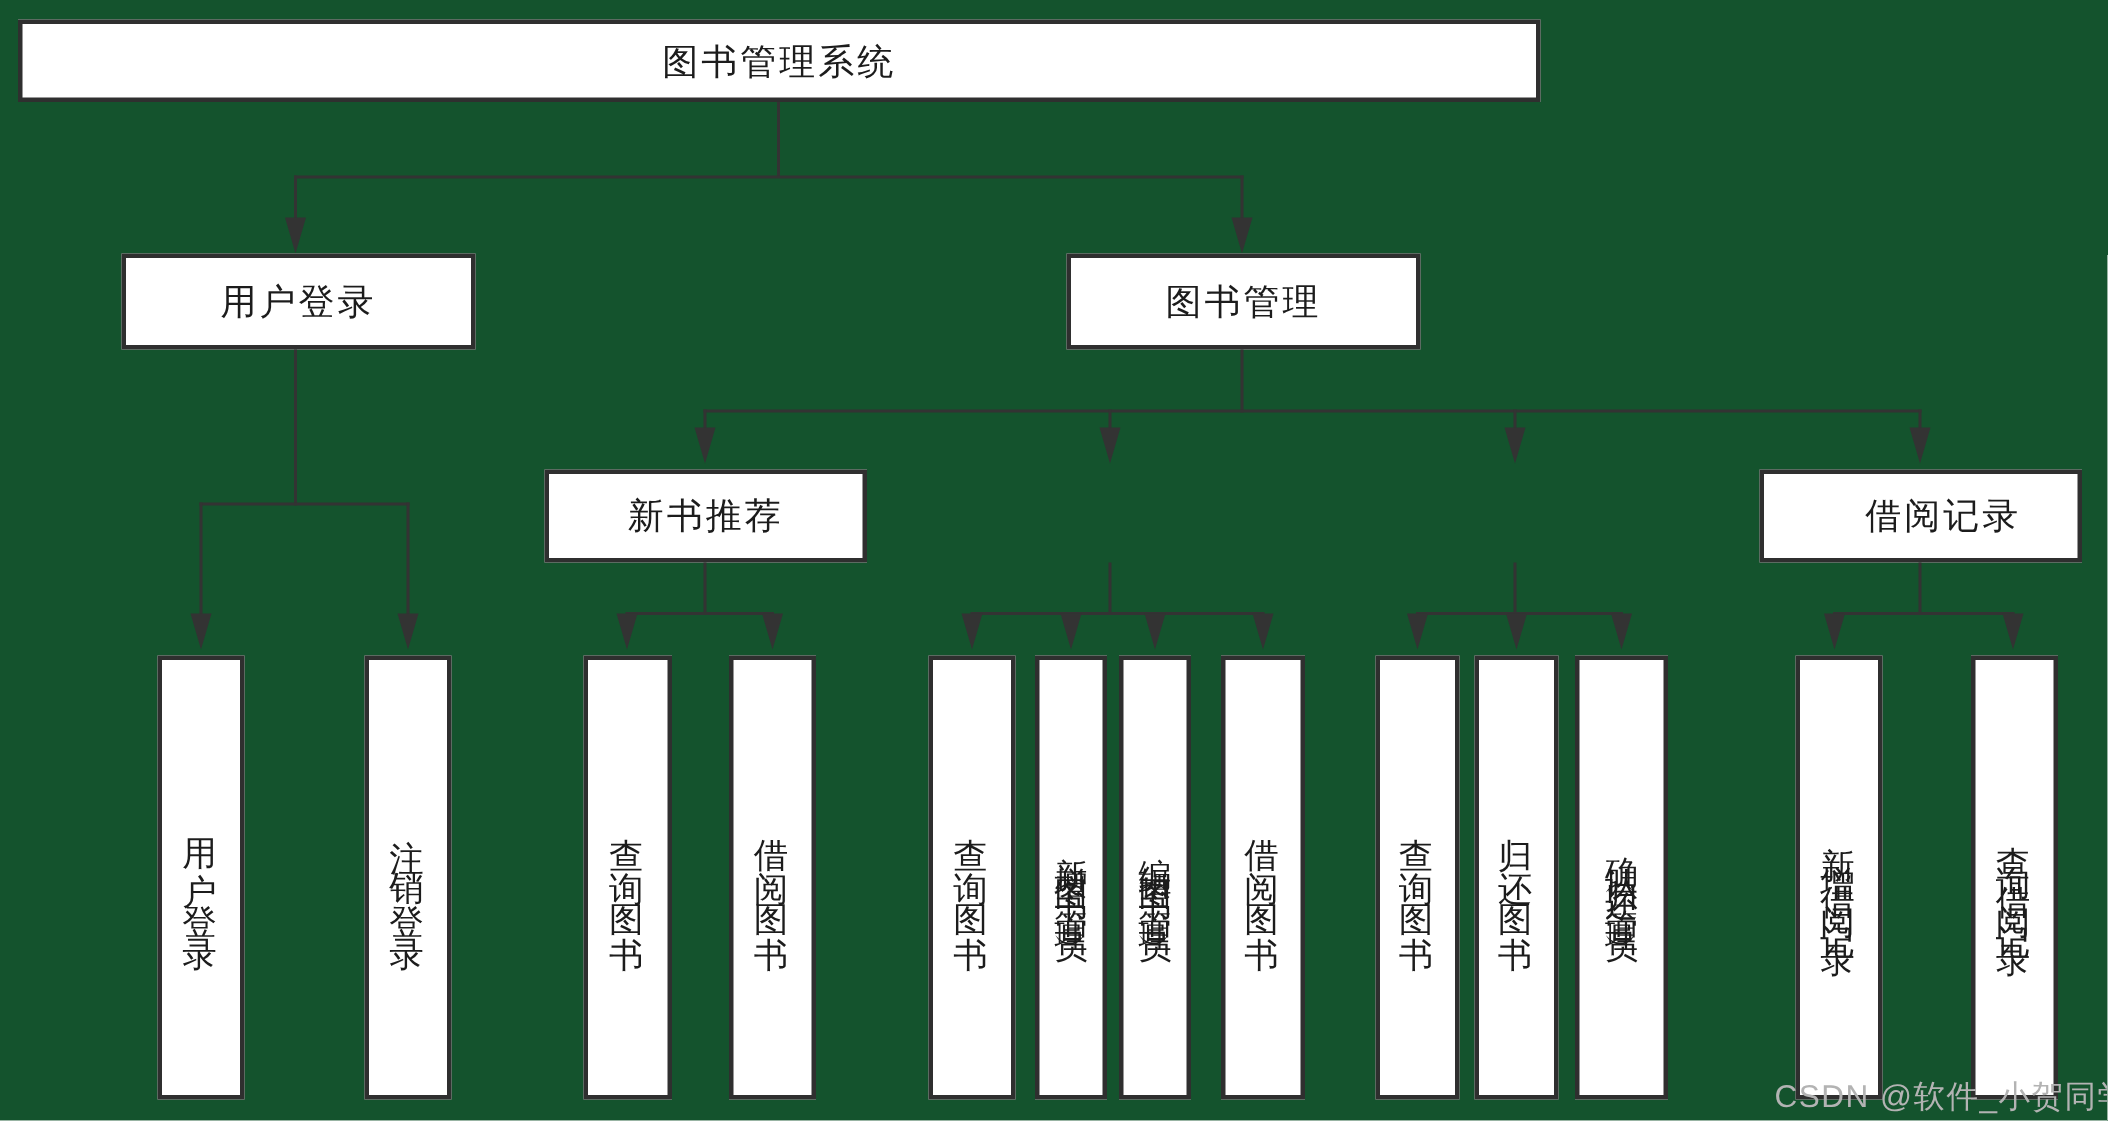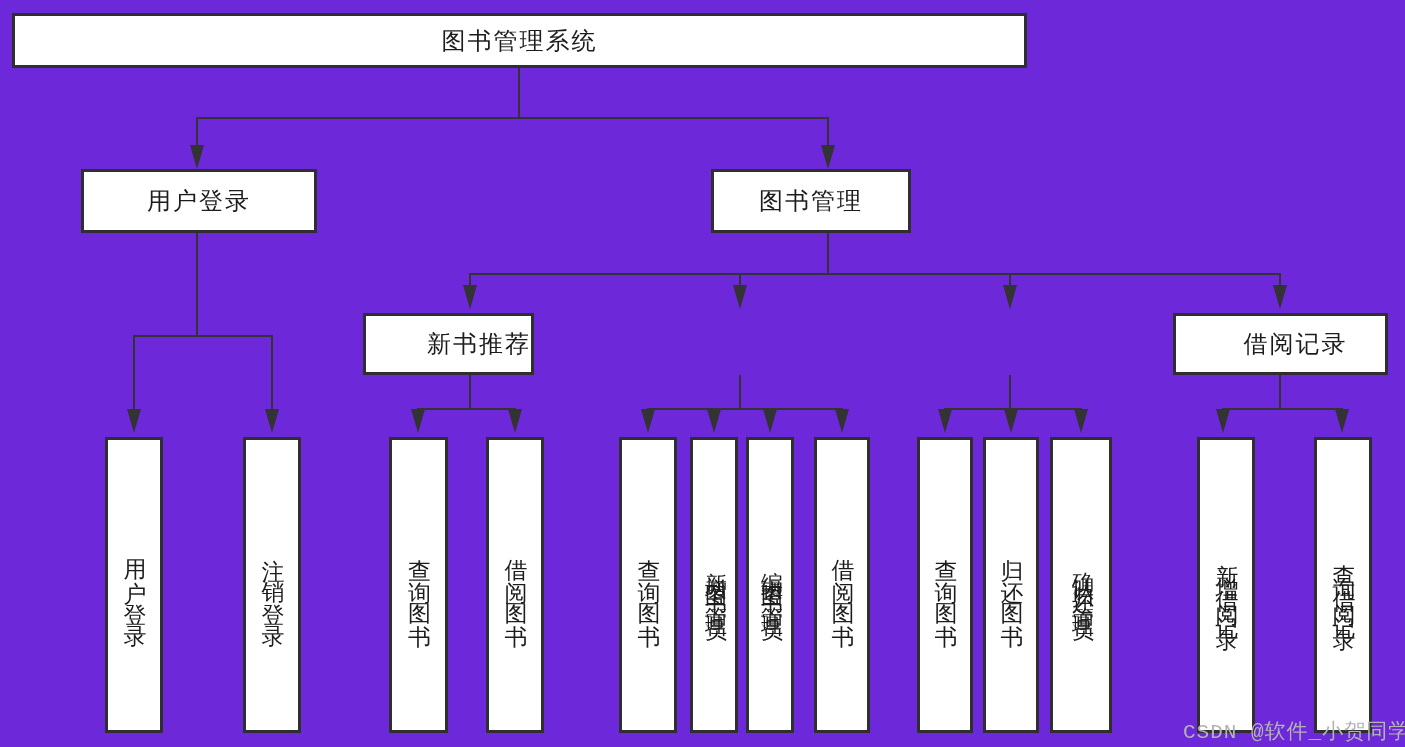--- a/index.html
+++ b/index.html
@@ -1,21 +1,21 @@
 <!DOCTYPE html>
 <html><head>
 <meta charset="utf-8">
 <style>
   html, body { margin: 0; padding: 0; background: #ffffff; }
   .canvas {
     position: relative;
     width: 1405px;
     height: 747px;
-    background: #6d28d9;
-    font-family: Liberation Mono, monospace;
+    background: #14532d;
+    font-family: Liberation Sans, sans-serif;
     overflow: hidden;
   }
   
   .node {
     position: absolute;
     box-sizing: border-box;
     border: 3px solid #2f2f2f;
     background: #ffffff;
     display: flex;
     align-items: center;
@@ -64,21 +64,21 @@
   <div class="line" style="left:518px; top:68px; width:2px; height:50px;"></div>
   <div class="line" style="left:196px; top:117px; width:633px; height:2px;"></div>
   <div class="line" style="left:196px; top:117px; width:2px; height:32px;"></div>
   <div class="arrow" style="left:190px; top:145px;"></div>
   <div class="line" style="left:827px; top:117px; width:2px; height:32px;"></div>
   <div class="arrow" style="left:821px; top:145px;"></div>
 
   <div class="node" style="left:81px; top:169px; width:236px; height:64px;">
     <span class="h-label">用户登录</span>
   </div>
-  <div class="node" style="left:711px; top:169px; width:200px; height:64px;">
+  <div class="node" style="left:711px; top:169px; width:236px; height:64px;">
     <span class="h-label">图书管理</span>
   </div>
 
   <div class="line" style="left:196px; top:233px; width:2px; height:104px;"></div>
   <div class="line" style="left:133px; top:335px; width:140px; height:2px;"></div>
   <div class="line" style="left:133px; top:335px; width:2px; height:76px;"></div>
   <div class="arrow" style="left:127px; top:409px;"></div>
   <div class="line" style="left:271px; top:335px; width:2px; height:76px;"></div>
   <div class="arrow" style="left:265px; top:409px;"></div>
 
@@ -86,21 +86,21 @@
   <div class="line" style="left:469px; top:273px; width:812px; height:2px;"></div>
   <div class="line" style="left:469px; top:273px; width:2px; height:14px;"></div>
   <div class="arrow" style="left:463px; top:285px;"></div>
   <div class="line" style="left:739px; top:273px; width:2px; height:14px;"></div>
   <div class="arrow" style="left:733px; top:285px;"></div>
   <div class="line" style="left:1009px; top:273px; width:2px; height:14px;"></div>
   <div class="arrow" style="left:1003px; top:285px;"></div>
   <div class="line" style="left:1279px; top:273px; width:2px; height:14px;"></div>
   <div class="arrow" style="left:1273px; top:285px;"></div>
 
-  <div class="node" style="left:363px; top:313px; width:171px; height:62px;justify-content:flex-end;">
+  <div class="node" style="left:363px; top:313px; width:215px; height:62px;">
     <span class="h-label">新书推荐</span>
   </div>
   <div class="node" style="left:1173px; top:313px; width:215px; height:62px;padding-left:30px;">
     <span class="h-label">借阅记录</span>
   </div>
 
   <div class="line" style="left:469px; top:375px; width:2px; height:35px;"></div>
   <div class="line" style="left:417px; top:408px; width:99px; height:2px;"></div>
   <div class="arrow" style="left:411px; top:409px;"></div>
   <div class="arrow" style="left:508px; top:409px;"></div>

